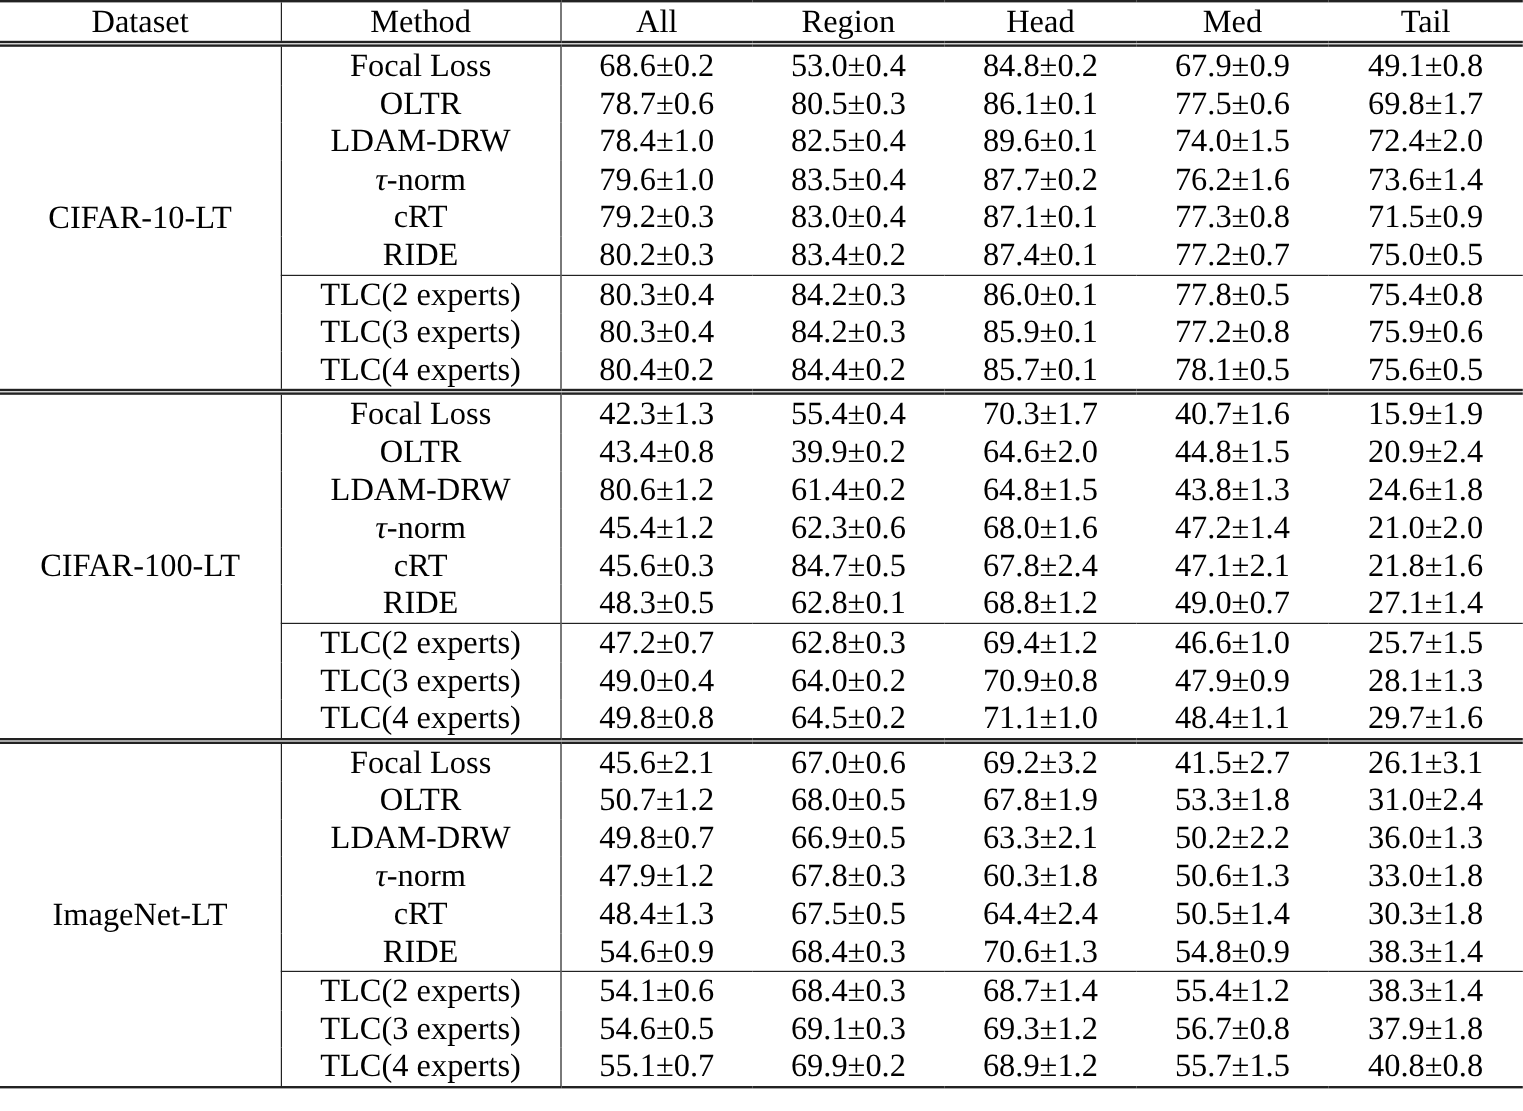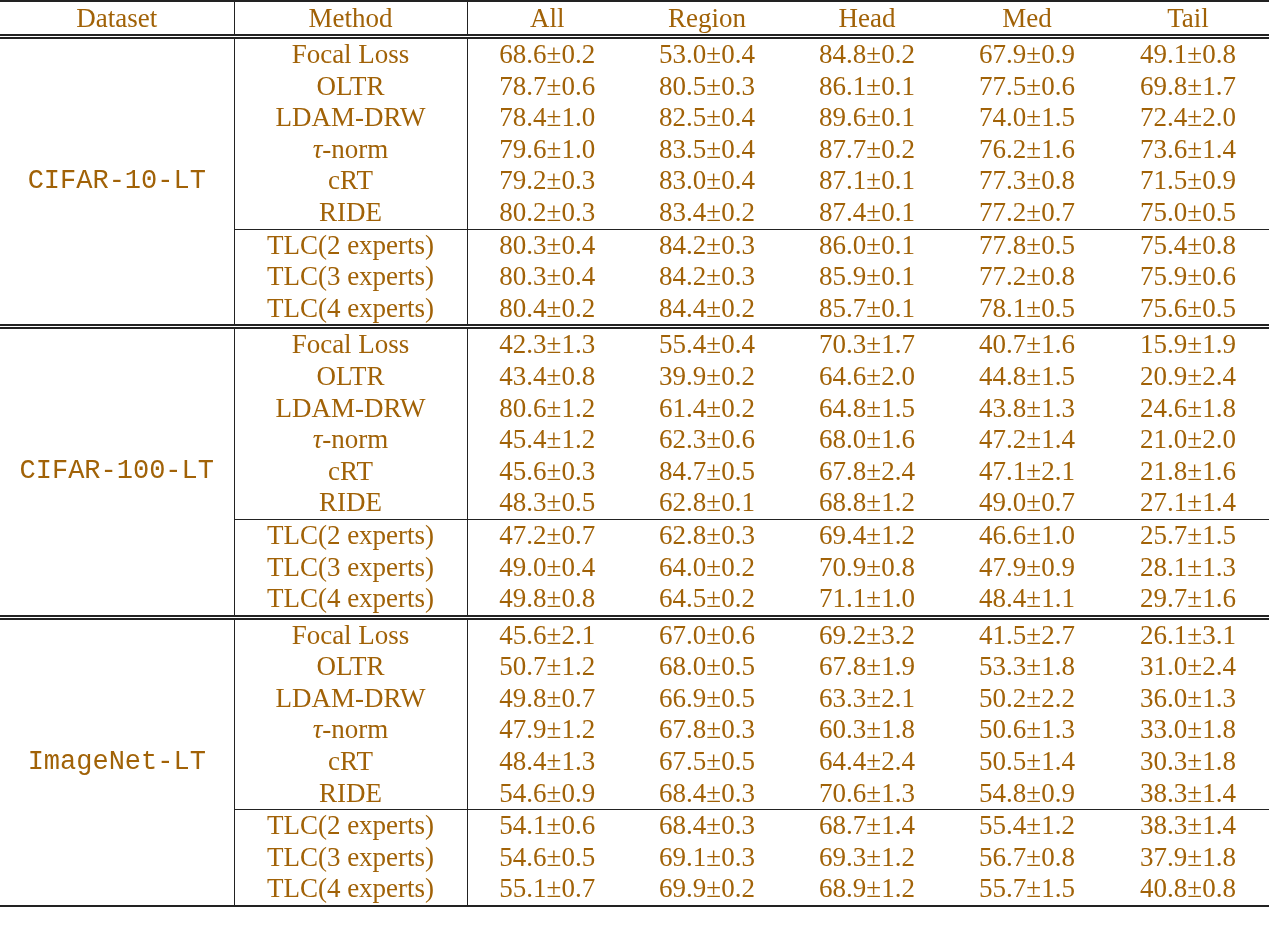--- a/index.html
+++ b/index.html
@@ -3,41 +3,41 @@
 <meta charset="utf-8">
 <style>
   html, body { margin: 0; padding: 0; background: #ffffff; }
   body { width: 1269px; height: 926px; overflow: hidden; }
   #tbl {
     position: absolute; left: 0; top: 0;
     width: 1269px;
     border-collapse: collapse;
     font-family: "Liberation Serif", "DejaVu Serif", serif;
     font-size: 27px;
-    color: #a16207;
+    color: #000000;
     table-layout: fixed;
   }
   #tbl td, #tbl th {
     padding: 0;
     text-align: center;
     font-weight: normal;
     white-space: nowrap;
     line-height: 31.6px;
     height: 31.6px;
   }
   #tbl thead th { height: 32px; line-height: 30px; border-top: 2px solid #222; }
   .c-ds { width: 234px; border-right: 1.5px solid #222; }
   .c-me { width: 233px; border-right: 1.5px solid #222; }
   .c-v { width: 160px; }
   tr.sep-dbl > td, tr.sep-dbl > th { border-bottom: 5px double #222; }
   tr.grp-start td { padding-top: 2px; }
   tr.tlc-first td.c-me, tr.tlc-first td.c-v { border-top: 1.5px solid #222; }
   tr.last-row td { border-bottom: 5px double #222; }
   tr.final-row td { border-bottom: 2px solid #222; }
-  td.ds-cell { vertical-align: middle; font-family: Liberation Mono, monospace; }
+  td.ds-cell { vertical-align: middle; }
   .b { font-weight: bold; }
   .tau { font-style: italic; }
 </style>
 </head>
 <body>
 
 <table id="tbl">
   <colgroup>
     <col style="width:234px">
       <col style="width:233px">

